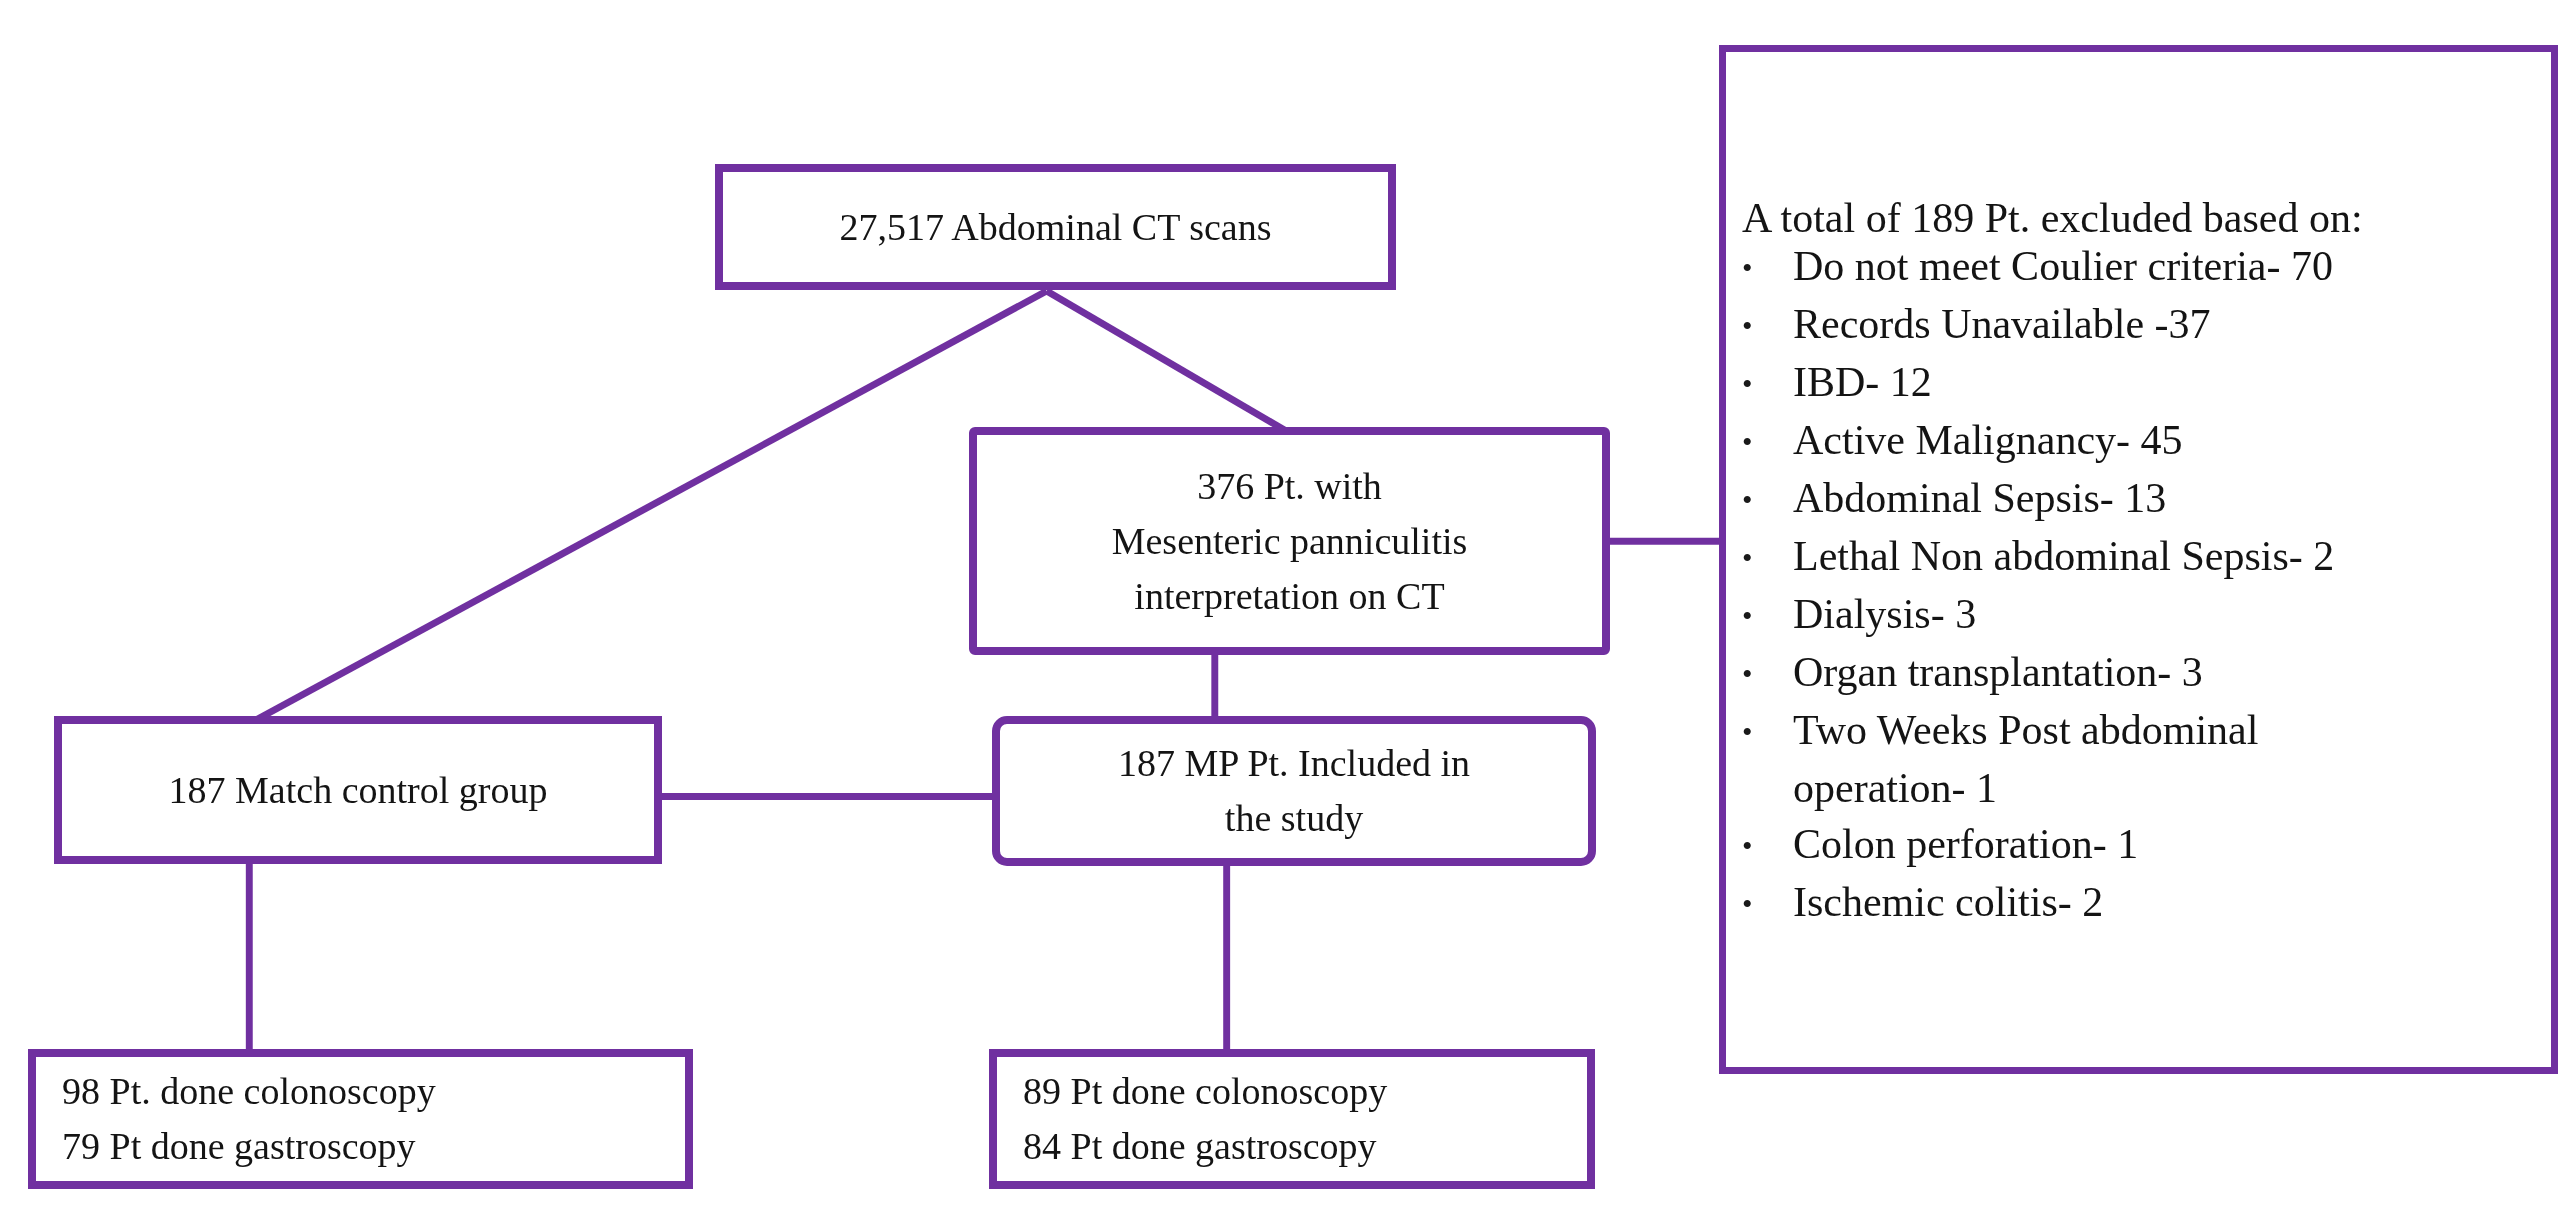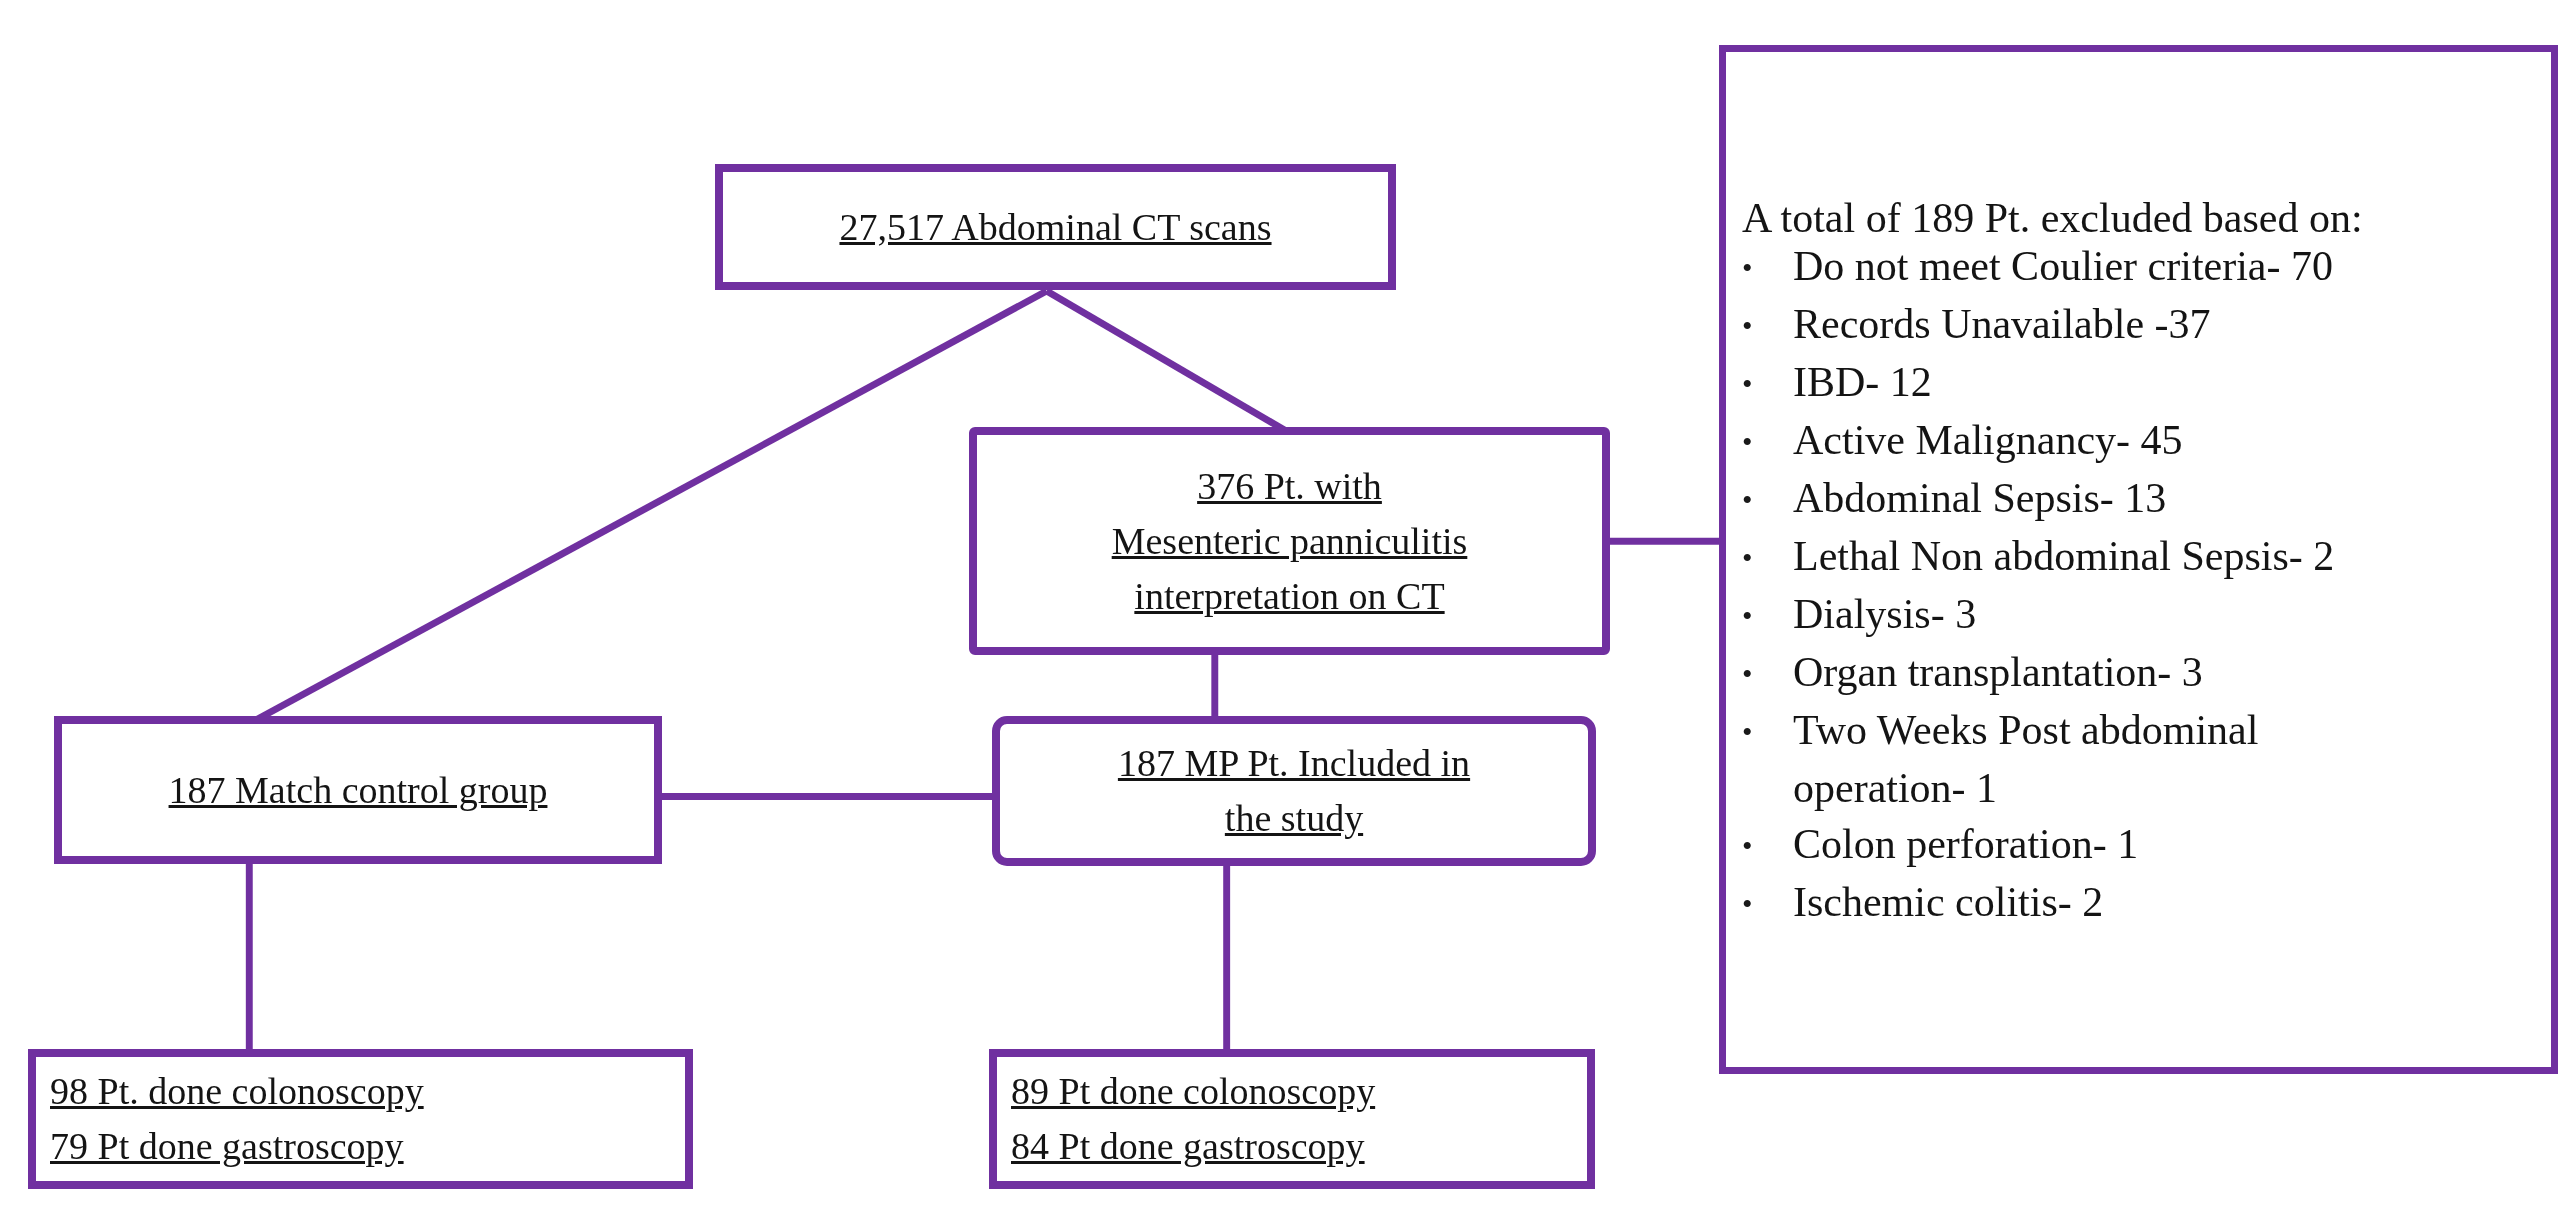--- a/index.html
+++ b/index.html
@@ -27,22 +27,22 @@
     background: #ffffff;
     border: 8px solid var(--accent, #7030A0);
     z-index: 2;
     display: flex;
     flex-direction: column;
     justify-content: center;
     color: var(--text, #141414);
     font-size: 38px;
     line-height: 55px;
   }
-  .node.center { align-items: center; text-align: center; text-decoration: underline; }
-  .node.left   { align-items: flex-start; text-align: right; padding-left: 14px; text-decoration: underline; }
+  .node.center { align-items: center; text-align: center; }
+  .node.left   { align-items: flex-start; text-align: right; padding-left: 26px; }
 
   .box-ct-scans     { left: 715px;  top: 164px;  width: 681px; height: 126px; }
   .box-mp-interp    { left: 969px;  top: 427px;  width: 641px; height: 228px; border-radius: 6px; }
   .box-control      { left: 54px;   top: 716px;  width: 608px; height: 148px; }
   .box-included     { left: 992px; top: 716px;  width: 604px; height: 150px; border-radius: 15px; }
   .box-control-endo { left: 28px;   top: 1049px; width: 665px; height: 140px; }
   .box-mp-endo      { left: 989px; top: 1049px; width: 606px; height: 140px; }
 
   .panel-excluded {
     position: absolute;

